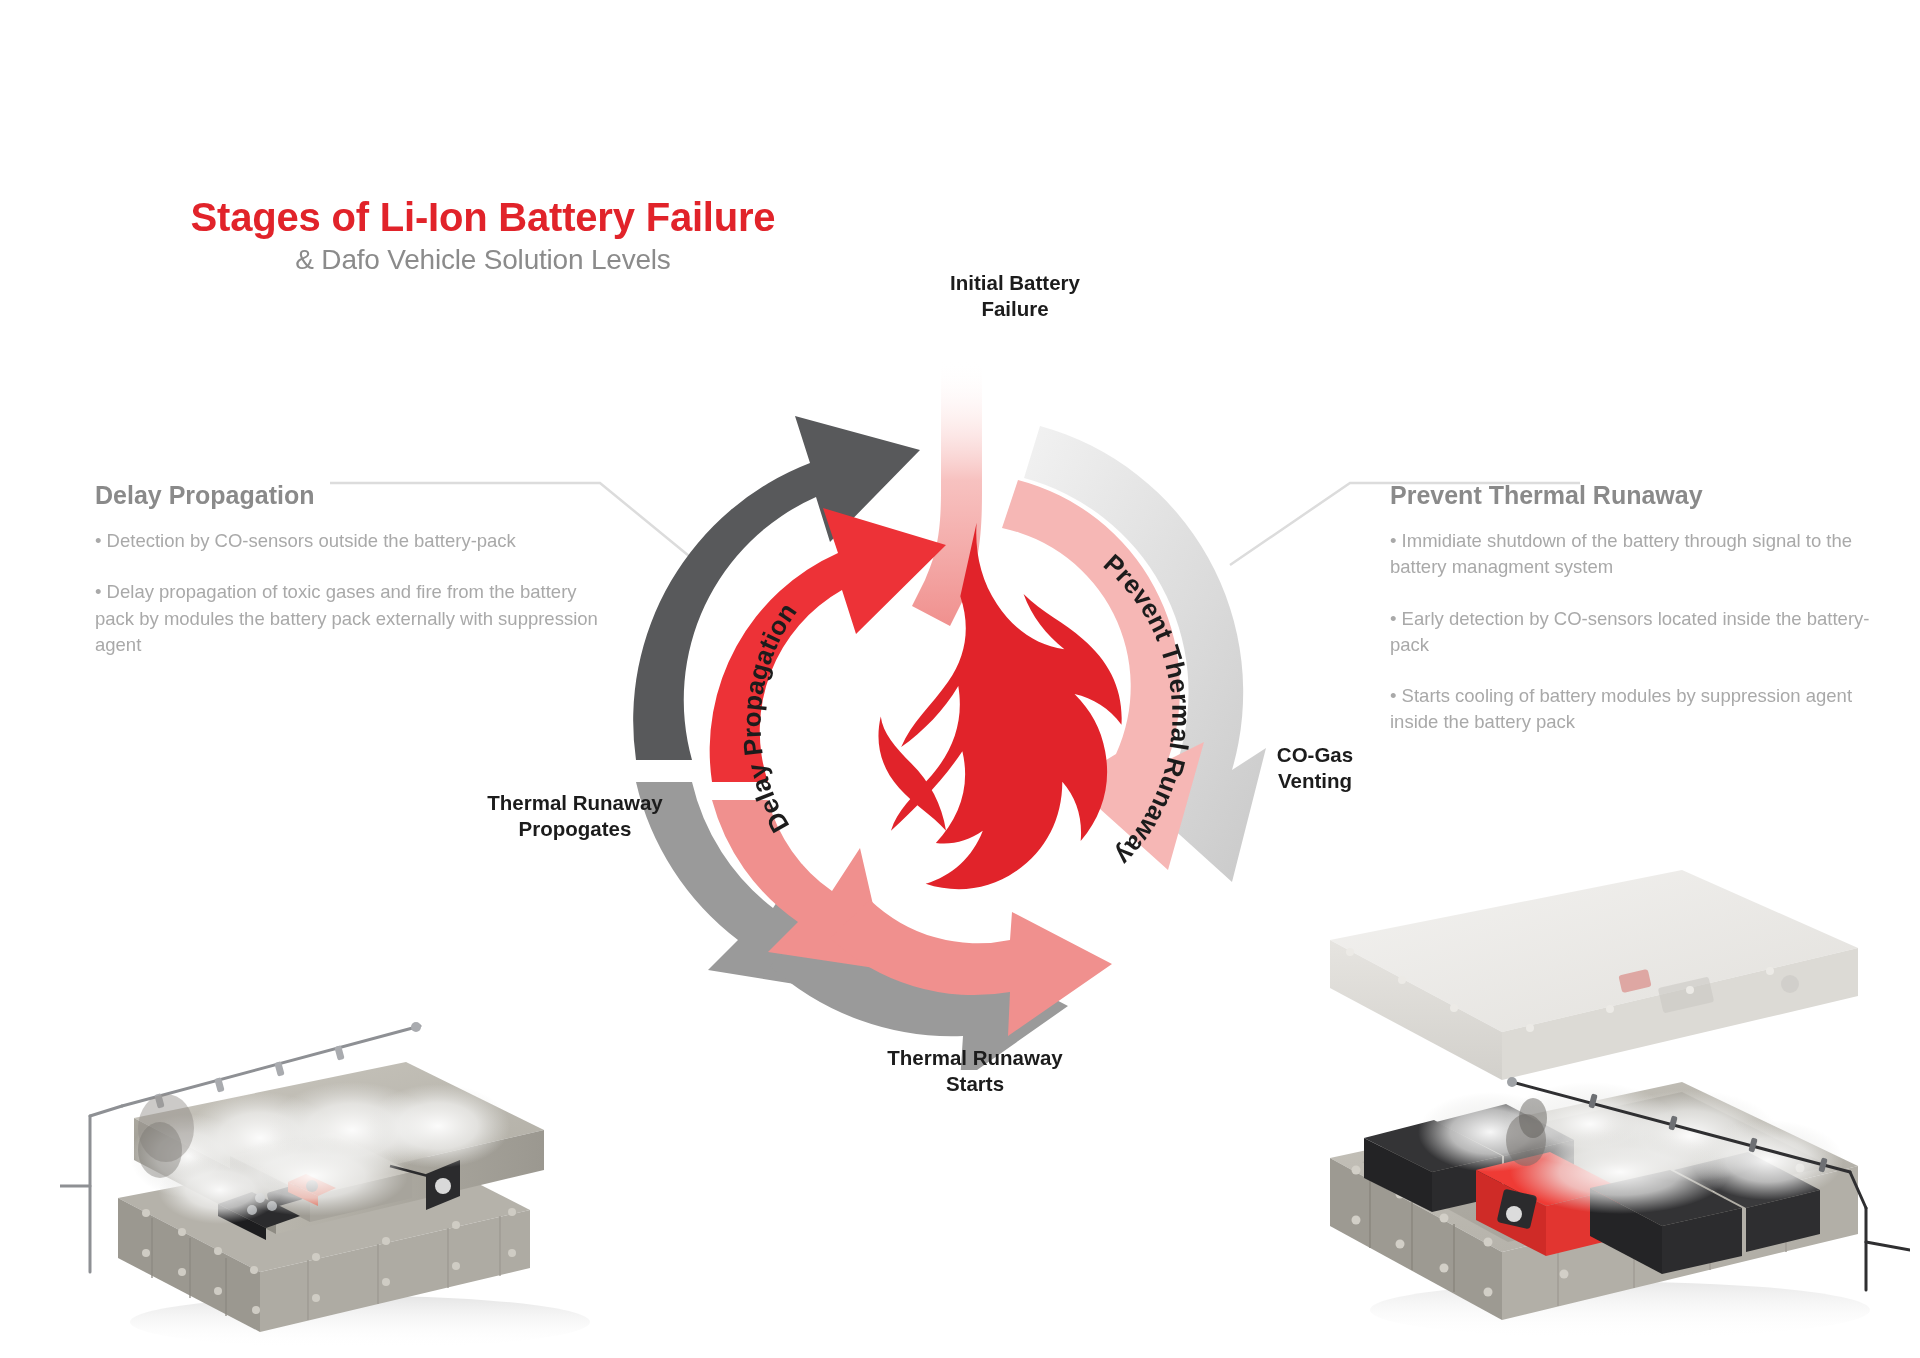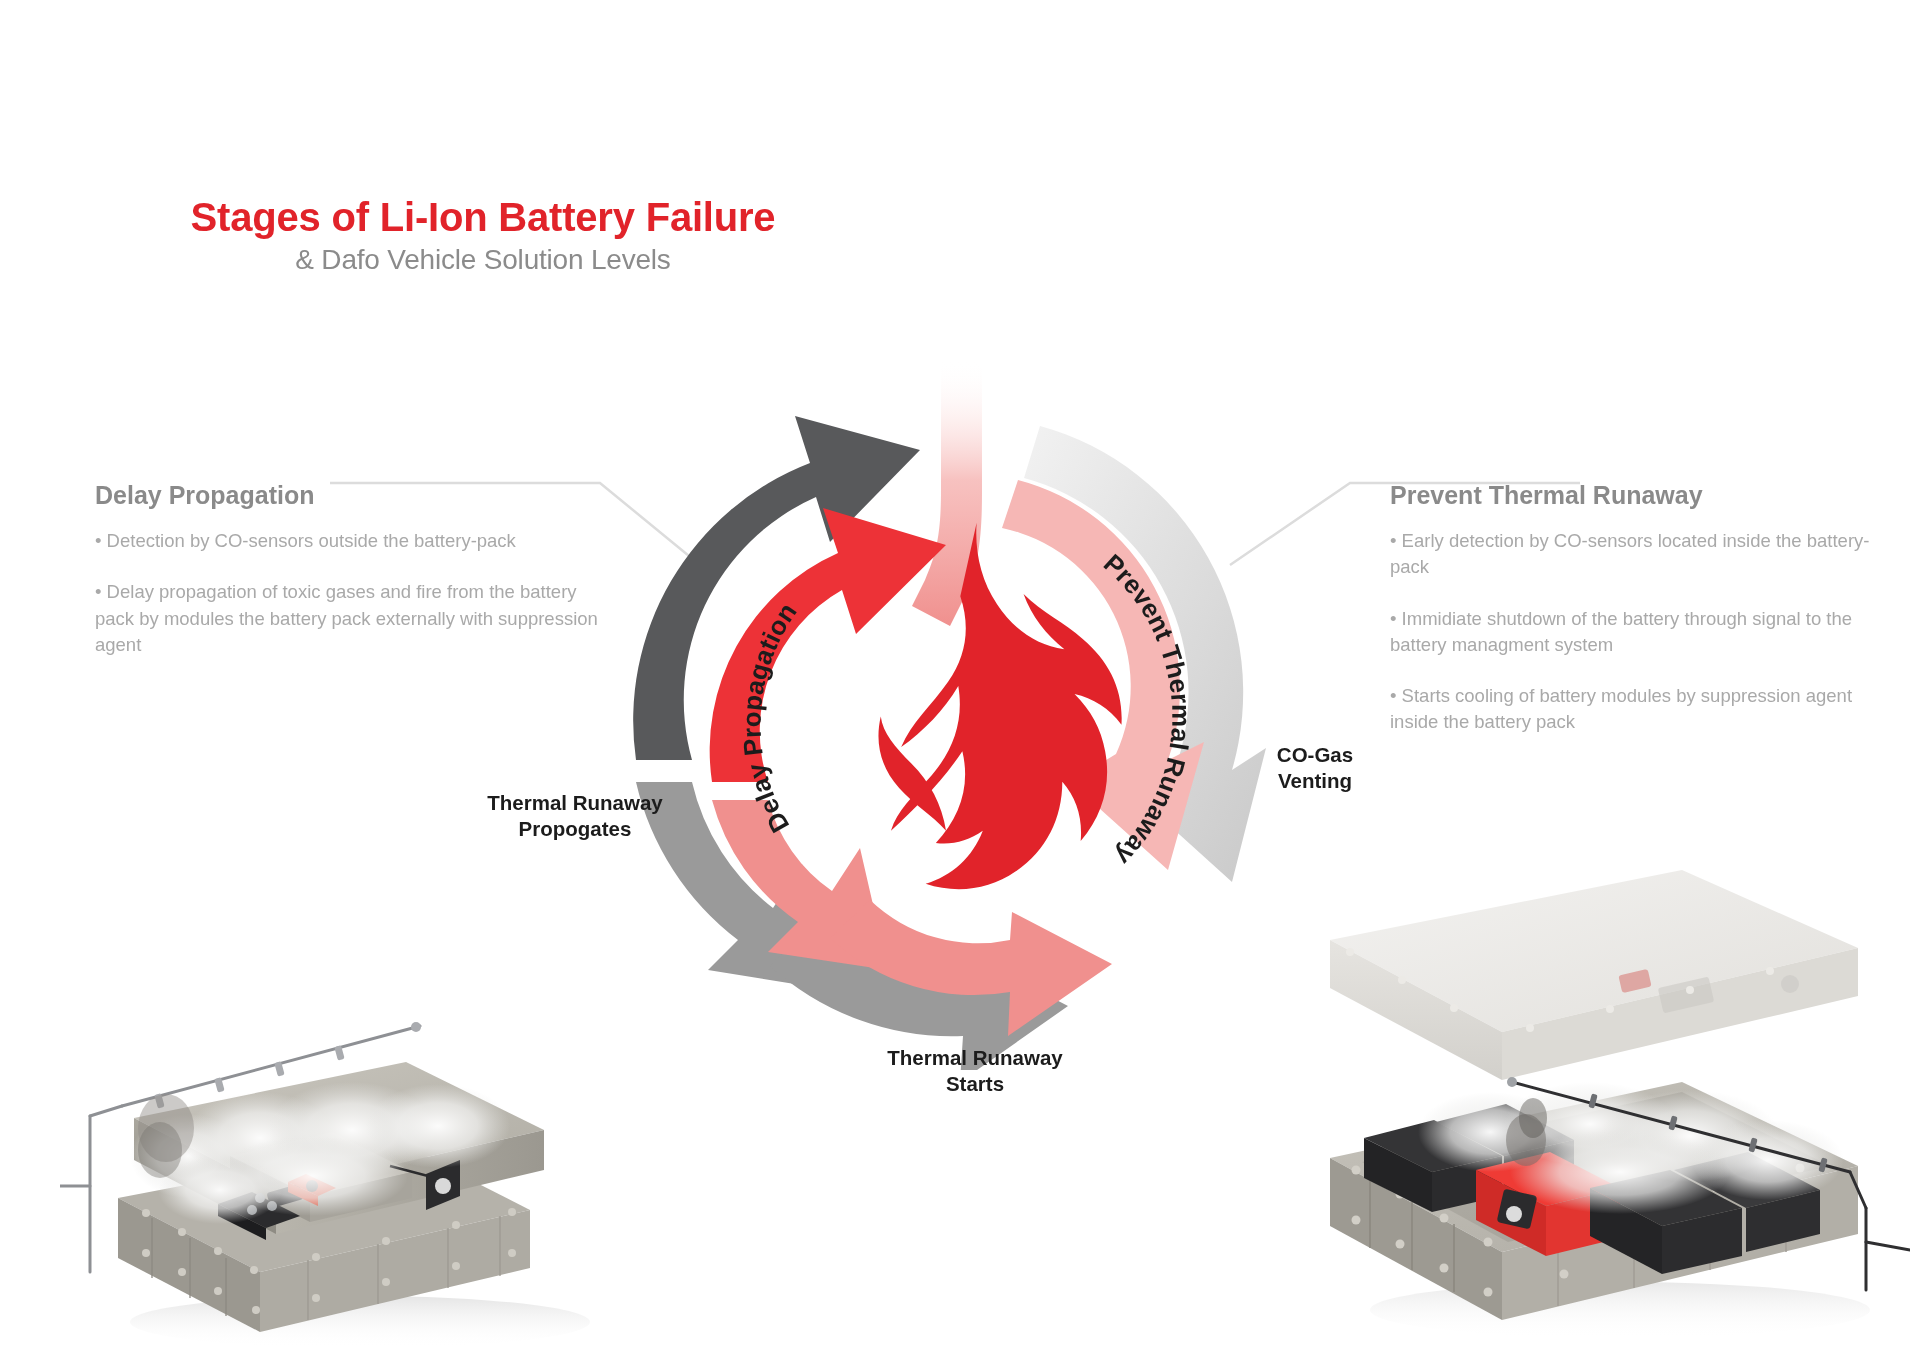--- a/index.html
+++ b/index.html
@@ -127,22 +127,22 @@
     <div class="panel-heading">Delay Propagation</div>
     <div class="panel-bullets">
       <div class="bullet">• Detection by CO-sensors outside the battery-pack</div>
       <div class="bullet">• Delay propagation of toxic gases and fire from the battery pack by modules the battery pack externally with suppression agent</div>
     </div>
   </div>
 
   <div id="panel-right" class="panel">
     <div class="panel-heading">Prevent Thermal Runaway</div>
     <div class="panel-bullets">
+      <div class="bullet">• Immidiate shutdown of the battery through signal to the battery managment system</div>
       <div class="bullet">• Early detection by CO-sensors located inside the battery-pack</div>
-      <div class="bullet">• Immidiate shutdown of the battery through signal to the battery managment system</div>
       <div class="bullet">• Starts cooling of battery modules by suppression agent inside the battery pack</div>
     </div>
   </div>
 
   <svg id="cycle" viewBox="0 0 680 740">
     <defs>
 
       <linearGradient id="gradInflow" x1="0" y1="0" x2="0" y2="1">
         <stop offset="0%" stop-color="#ffffff" stop-opacity="0"></stop>
         <stop offset="45%" stop-color="#f6b7b5" stop-opacity="0.85"></stop>
@@ -256,20 +256,22 @@
                                c8 34 -2 64 -26 90 c16 2 32 -2 46 -12 c-10 26 -30 44 -56 52
                                c30 10 62 6 88 -12 c30 -20 46 -52 46 -88 c14 16 20 36 18 58
                                c22 -26 30 -56 24 -88 c-4 -22 -14 -40 -30 -56 c18 4 34 14 46 30
                                c2 -34 -12 -62 -38 -84 c-18 -16 -40 -26 -58 -44 c8 22 22 40 40 54
                                c-28 -4 -50 -20 -66 -44 c-16 -24 -22 -52 -20 -80 Z"></path>
       <path fill="#e1232a" d="M38 126 c-6 26 0 50 18 70 c14 16 32 26 46 42 c-4 -26 -16 -48 -34 -66
                                c-16 -16 -28 -30 -30 -46 Z"></path>
     </g>
   </svg>
 
+  <div class="cycle-label" id="label-initial">Initial Battery
+Failure</div>
   <div class="cycle-label" id="label-cogas">CO-Gas
 Venting</div>
   <div class="cycle-label" id="label-starts">Thermal Runaway
 Starts</div>
   <div class="cycle-label" id="label-propogates">Thermal Runaway
 Propogates</div>
 
   <svg class="render" id="render-left" viewBox="0 0 570 345">
     <defs>
       <linearGradient id="lidTopL" x1="0" y1="0" x2="1" y2="1">

